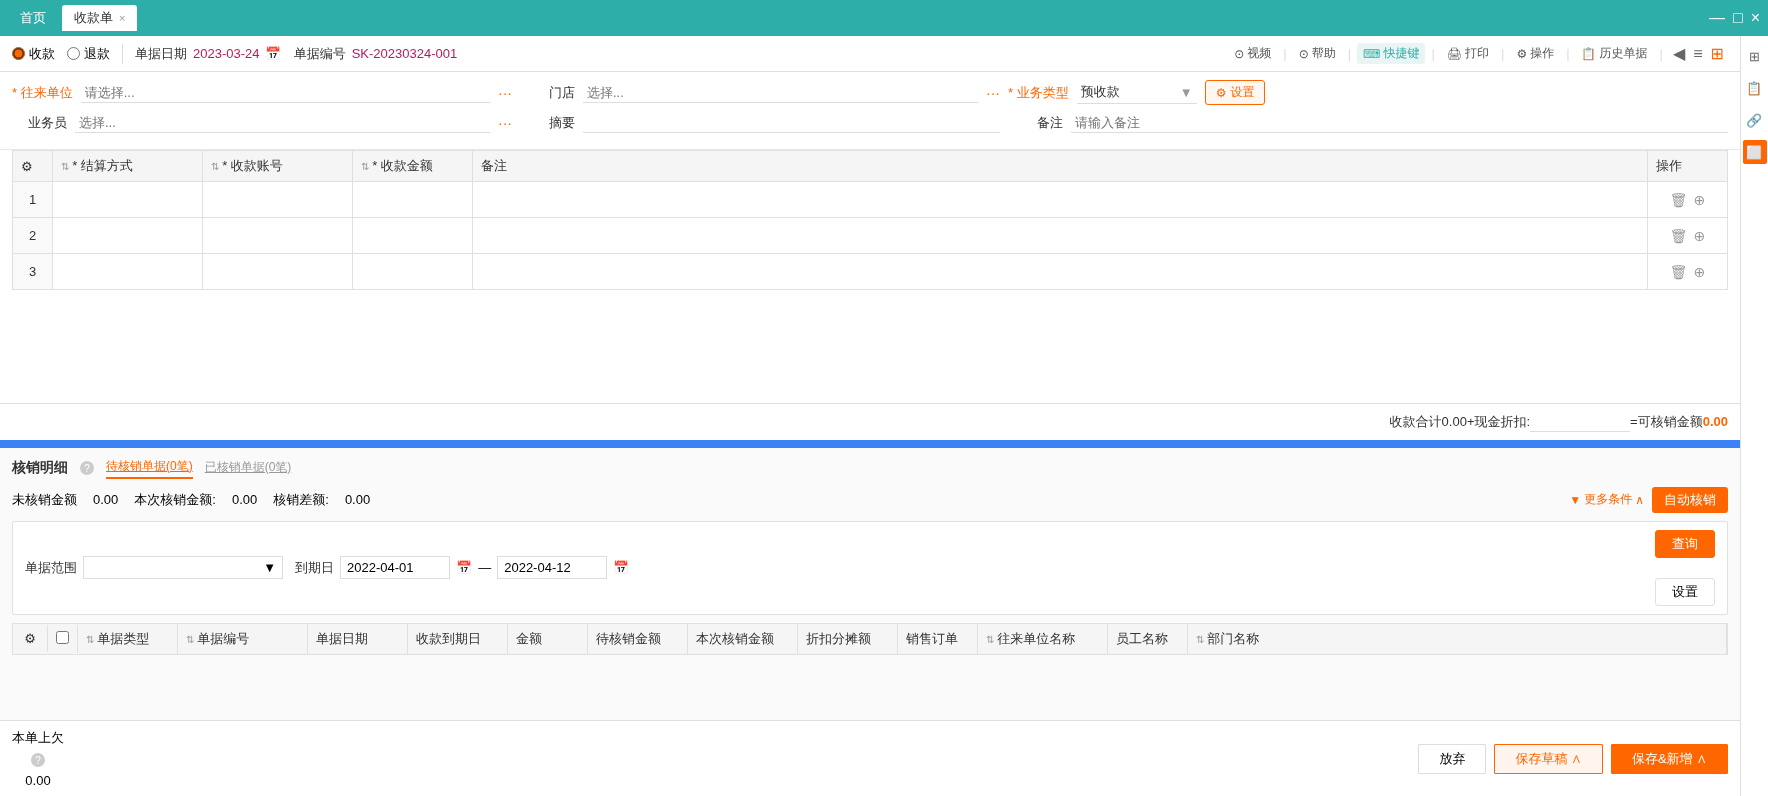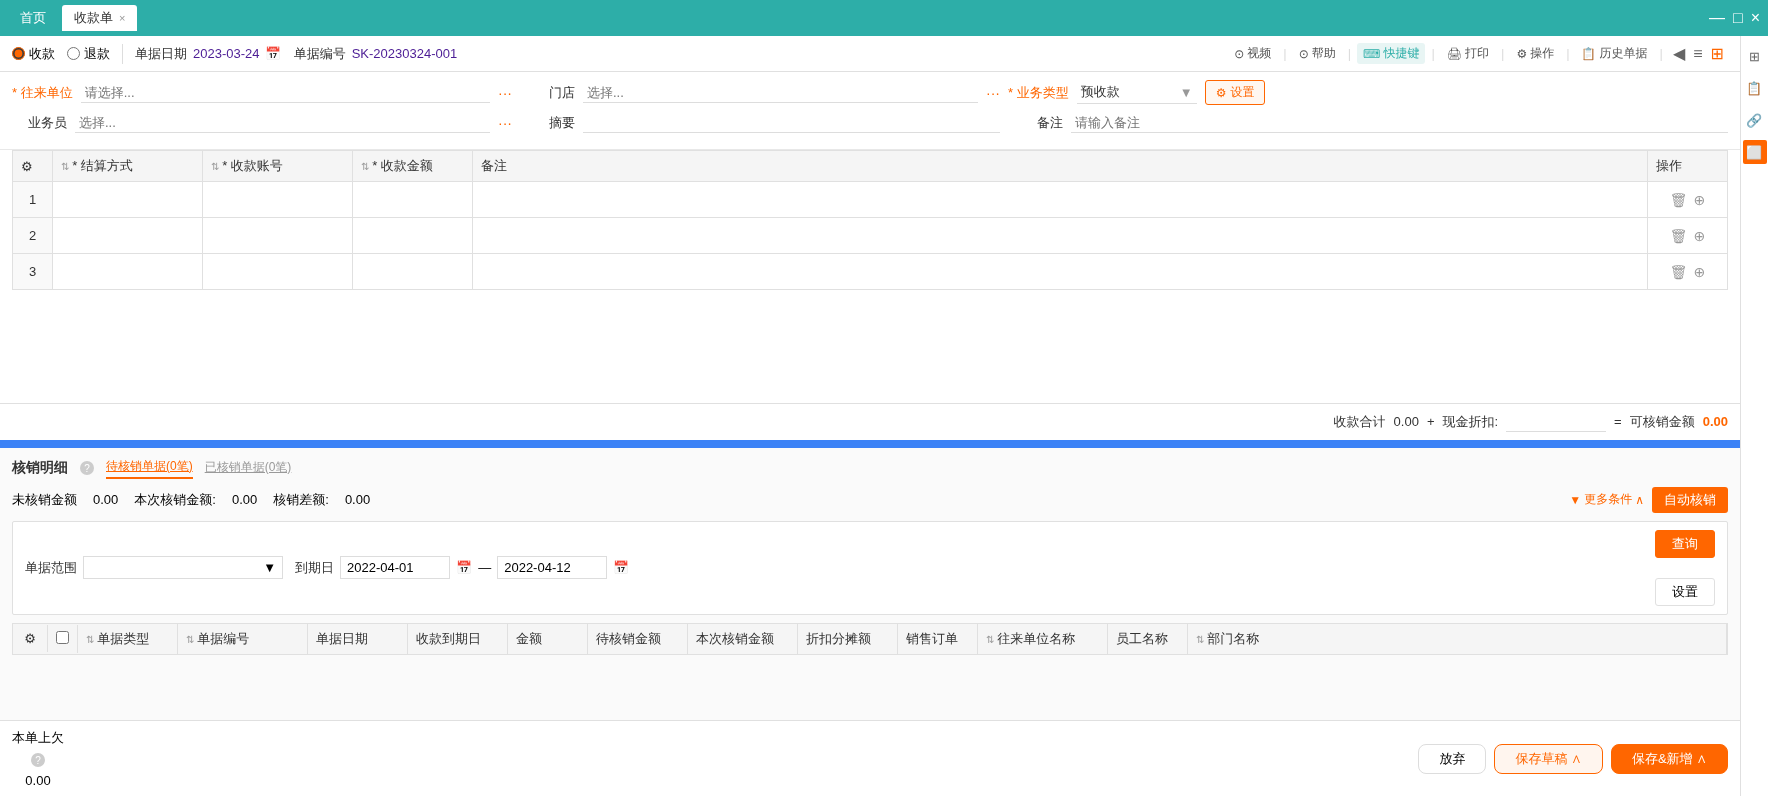--- a/index.html
+++ b/index.html
@@ -55,21 +55,21 @@
       padding: 6px 12px;
       border-bottom: 1px solid #e0e0e0;
       gap: 12px;
       background: #fff;
     }
     .radio-group { display: flex; gap: 12px; align-items: center; }
     .radio-item { display: flex; align-items: center; gap: 4px; cursor: pointer; }
     .radio-item input[type=radio] { accent-color: #f60; }
     .toolbar-divider { width: 1px; height: 20px; background: #ddd; }
     .toolbar-field { display: flex; align-items: center; gap: 6px; font-size: 13px; color: #333; }
-    .toolbar-field-value { color: #4c1d95; font-weight: normal; }
+    .toolbar-field-value { color: #be185d; font-weight: normal; }
     .toolbar-right { margin-left: auto; display: flex; align-items: center; gap: 6px; }
     .toolbar-btn {
       display: flex; align-items: center; gap: 3px;
       padding: 2px 6px; cursor: pointer; font-size: 12px; color: #555;
       border: none; background: none;
     }
     .toolbar-btn.active { background: #e8f5f4; border-radius: 3px; color: #2daea8; }
     .layout-btns { display: flex; align-items: center; }
     .layout-btn { padding: 2px 4px; cursor: pointer; color: #666; font-size: 16px; }
     .layout-btn.active { color: #f60; }
@@ -137,21 +137,20 @@
     .col-action { width: 80px; text-align: center; }
     .action-btns { display: flex; justify-content: center; gap: 6px; }
     .action-btn { color: #999; cursor: pointer; font-size: 14px; }
 
     
     .summary-row {
       display: flex;
       align-items: center;
       justify-content: flex-end;
       padding: 8px 12px;
-      gap: 8px;
       font-size: 13px;
       color: #333;
       border-top: 1px solid #e0e0e0;
     }
     .summary-highlight { color: #f60; font-weight: bold; }
     .summary-input {
       border: none; border-bottom: 1px solid #ddd; width: 100px;
       outline: none; padding: 2px 4px;
     }
 
@@ -224,21 +223,21 @@
     .gear-col { width: 35px; text-align: center; }
 
     
     .footer {
       display: flex; align-items: center; justify-content: space-between;
       padding: 8px 12px; border-top: 1px solid #e0e0e0; background: #fff;
     }
     .footer-left { display: flex; align-items: center; gap: 6px; font-size: 13px; flex-direction: column; }
     .footer-right { display: flex; gap: 8px; }
     .footer-btn {
-      padding: 5px 20px; border-radius: 8px; cursor: pointer; font-size: 13px;
+      padding: 5px 20px; border-radius: 1px; cursor: pointer; font-size: 13px;
       border: 1px solid #ddd; background: #fff;
     }
     .footer-btn.primary { background: #f60; color: #fff; border-color: #f60; }
     .footer-btn.outline { background: #fff5ee; color: #f60; border-color: #f60; }
 
     
     .right-panel {
       position: absolute;
       right: 0;
       top: 36px;

